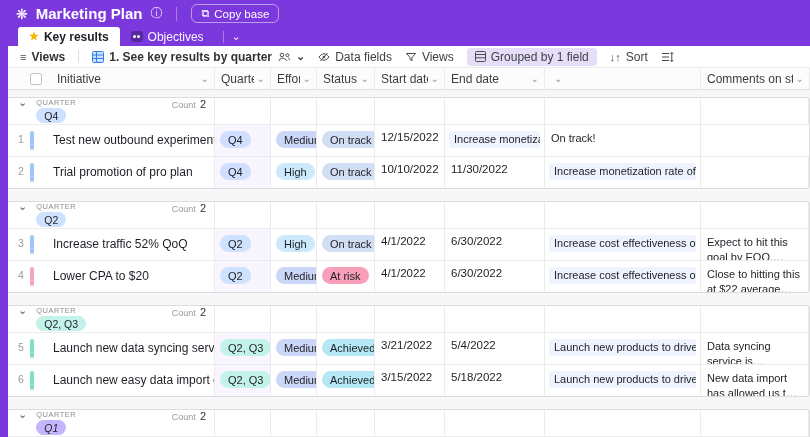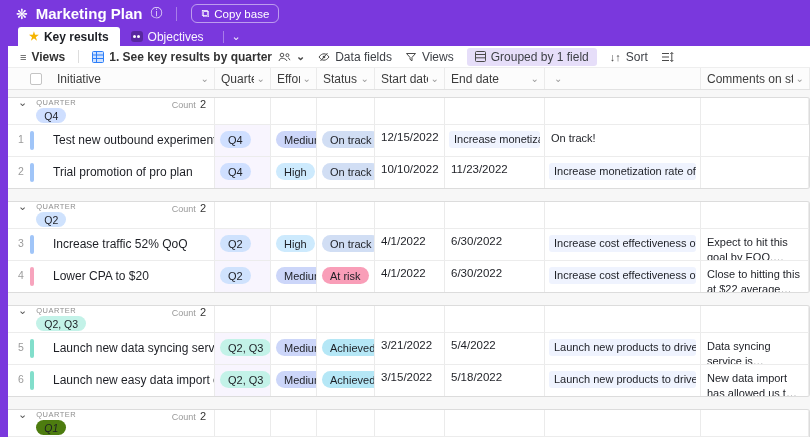--- a/index.html
+++ b/index.html
@@ -237,21 +237,21 @@
           <div class="grow drow">
             <div class="cell cinit">
               <span class="rnum">2</span>
               <span class="rbar" style="background: rgb(160, 197, 248);"></span>
               <span class="rtext">Trial promotion of pro plan</span>
             </div>
             <div class="cell cbadge" style="background: rgb(248, 245, 254);"><span class="badge" style="background: rgb(207, 223, 255);">Q4</span></div>
             <div class="cell cbadge"><span class="badge" style="background: rgb(205, 234, 253);">High</span></div>
             <div class="cell cbadge"><span class="badge" style="background: rgb(209, 222, 244); color: rgb(29, 31, 37);">On track</span></div>
             <div class="cell cdate">10/10/2022</div>
-            <div class="cell cdate">11/23/2022</div>
+            <div class="cell cdate">11/30/2022</div>
             <div class="cell cobj"><span class="chip">Increase monetization rate of new users by 10%</span></div>
             <div class="cell ccomm">
               <div class="clamp"></div>
             </div>
           </div>
         </div>
         <div class="group">
           <div class="grow ghead">
             <div class="cell cinit gheadcell">
               <span class="gchev">⌄</span>
@@ -358,21 +358,21 @@
               <div class="clamp">New data import has allowed us to increase …</div>
             </div>
           </div>
         </div>
         <div class="group">
           <div class="grow ghead">
             <div class="cell cinit gheadcell">
               <span class="gchev">⌄</span>
               <div class="gstack">
                 <div class="glabel">QUARTER</div>
-                <span class="badge gbadge" style="background: #4d7c0f; font-style: italic;">Q1</span>
+                <span class="badge gbadge" style="background: #c4b5fd; font-style: italic;">Q1</span>
               </div>
               <div class="gcount">
                 <span class="gcountlabel">Count</span>
                 <span class="gcountnum">2</span>
               </div>
             </div>
             <div class="cell"></div>
             <div class="cell"></div>
             <div class="cell"></div>
             <div class="cell"></div>

